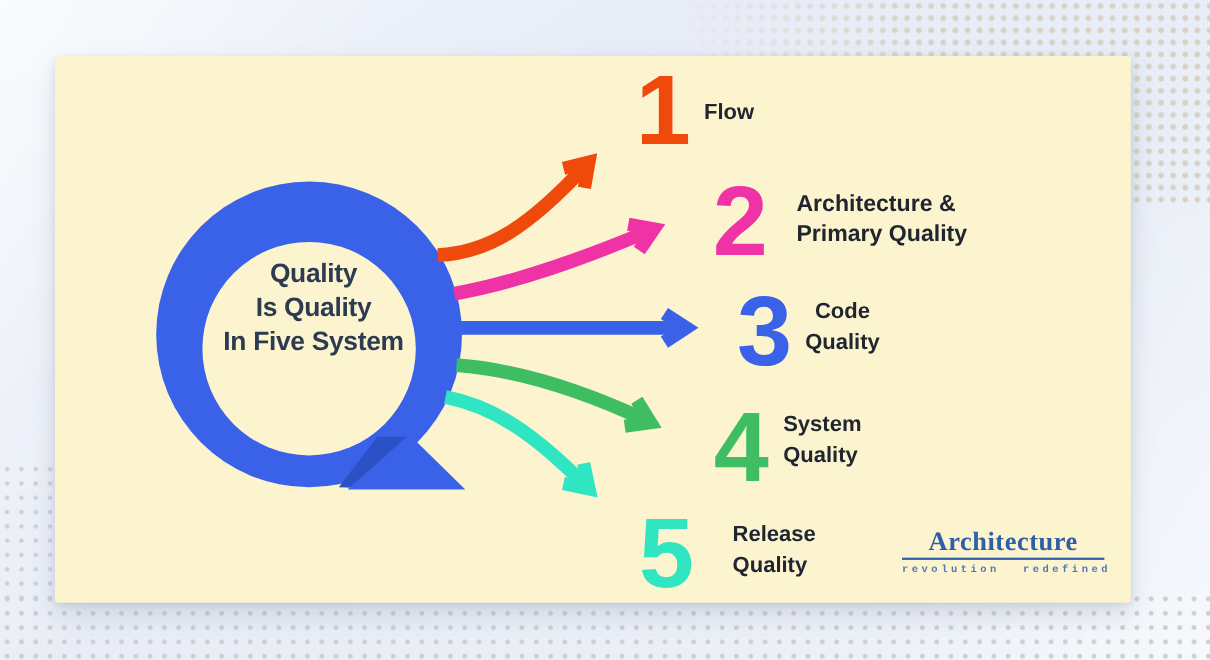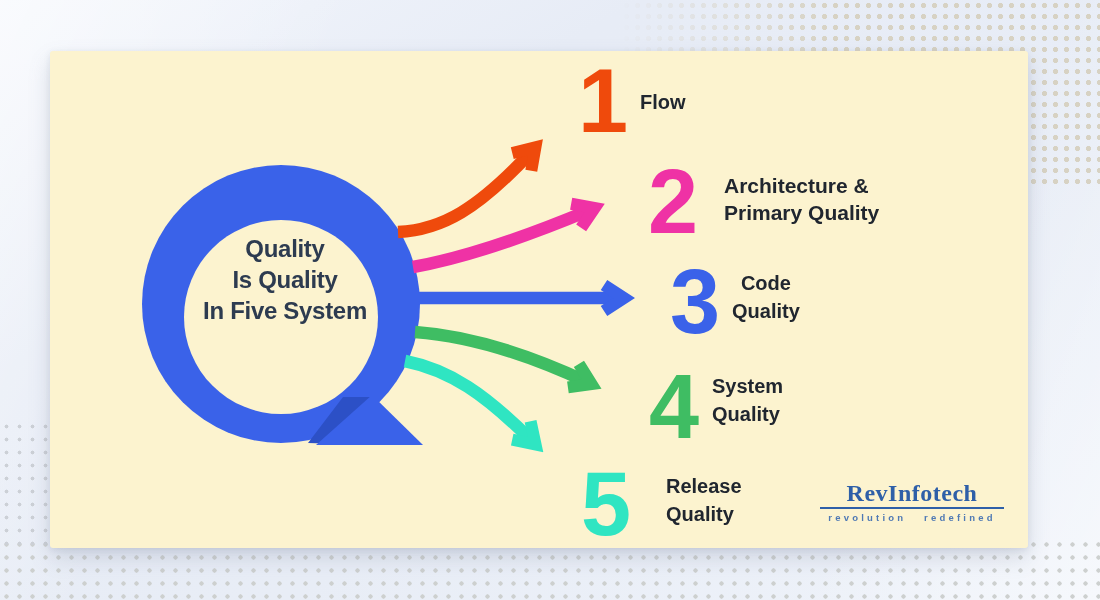--- a/index.html
+++ b/index.html
@@ -124,17 +124,17 @@
     <span>Quality</span>
   </div>
 
   <div class="num n5" style="color: rgb(47, 229, 194);">5</div>
   <div class="lbl b5" style="color: rgb(32, 38, 47);">
     <span>Release</span>
     <span>Quality</span>
   </div>
 
   <div class="logo">
-    <div class="logo-name" style="color: rgb(46, 95, 168);">RevInfotech</div>
+    <div class="logo-name" style="color: rgb(46, 95, 168);">Architecture</div>
     <div class="logo-line"></div>
-    <div class="logo-tagline" style="color: rgb(79, 121, 180);">revolution redefined</div>
+    <div class="logo-tagline" style="color: rgb(79, 121, 180); font-family: Liberation Mono, monospace;">revolution redefined</div>
   </div>
 </div>
 
 </body></html>

